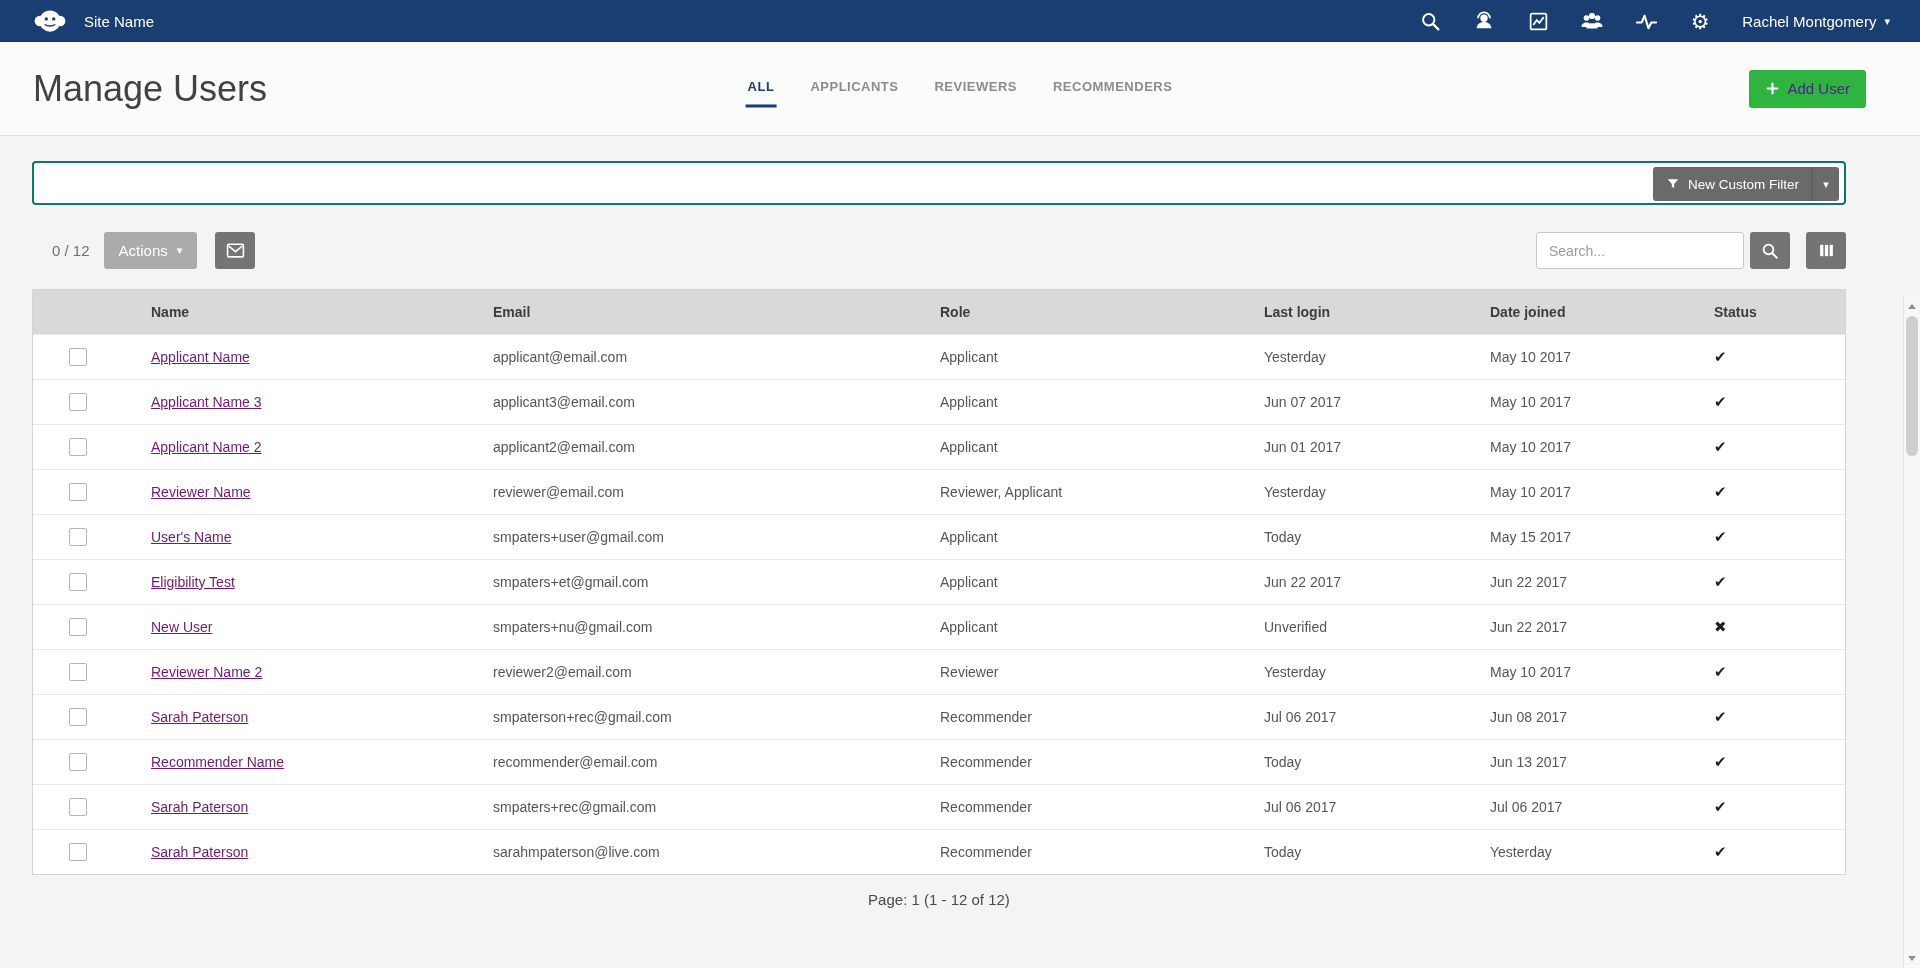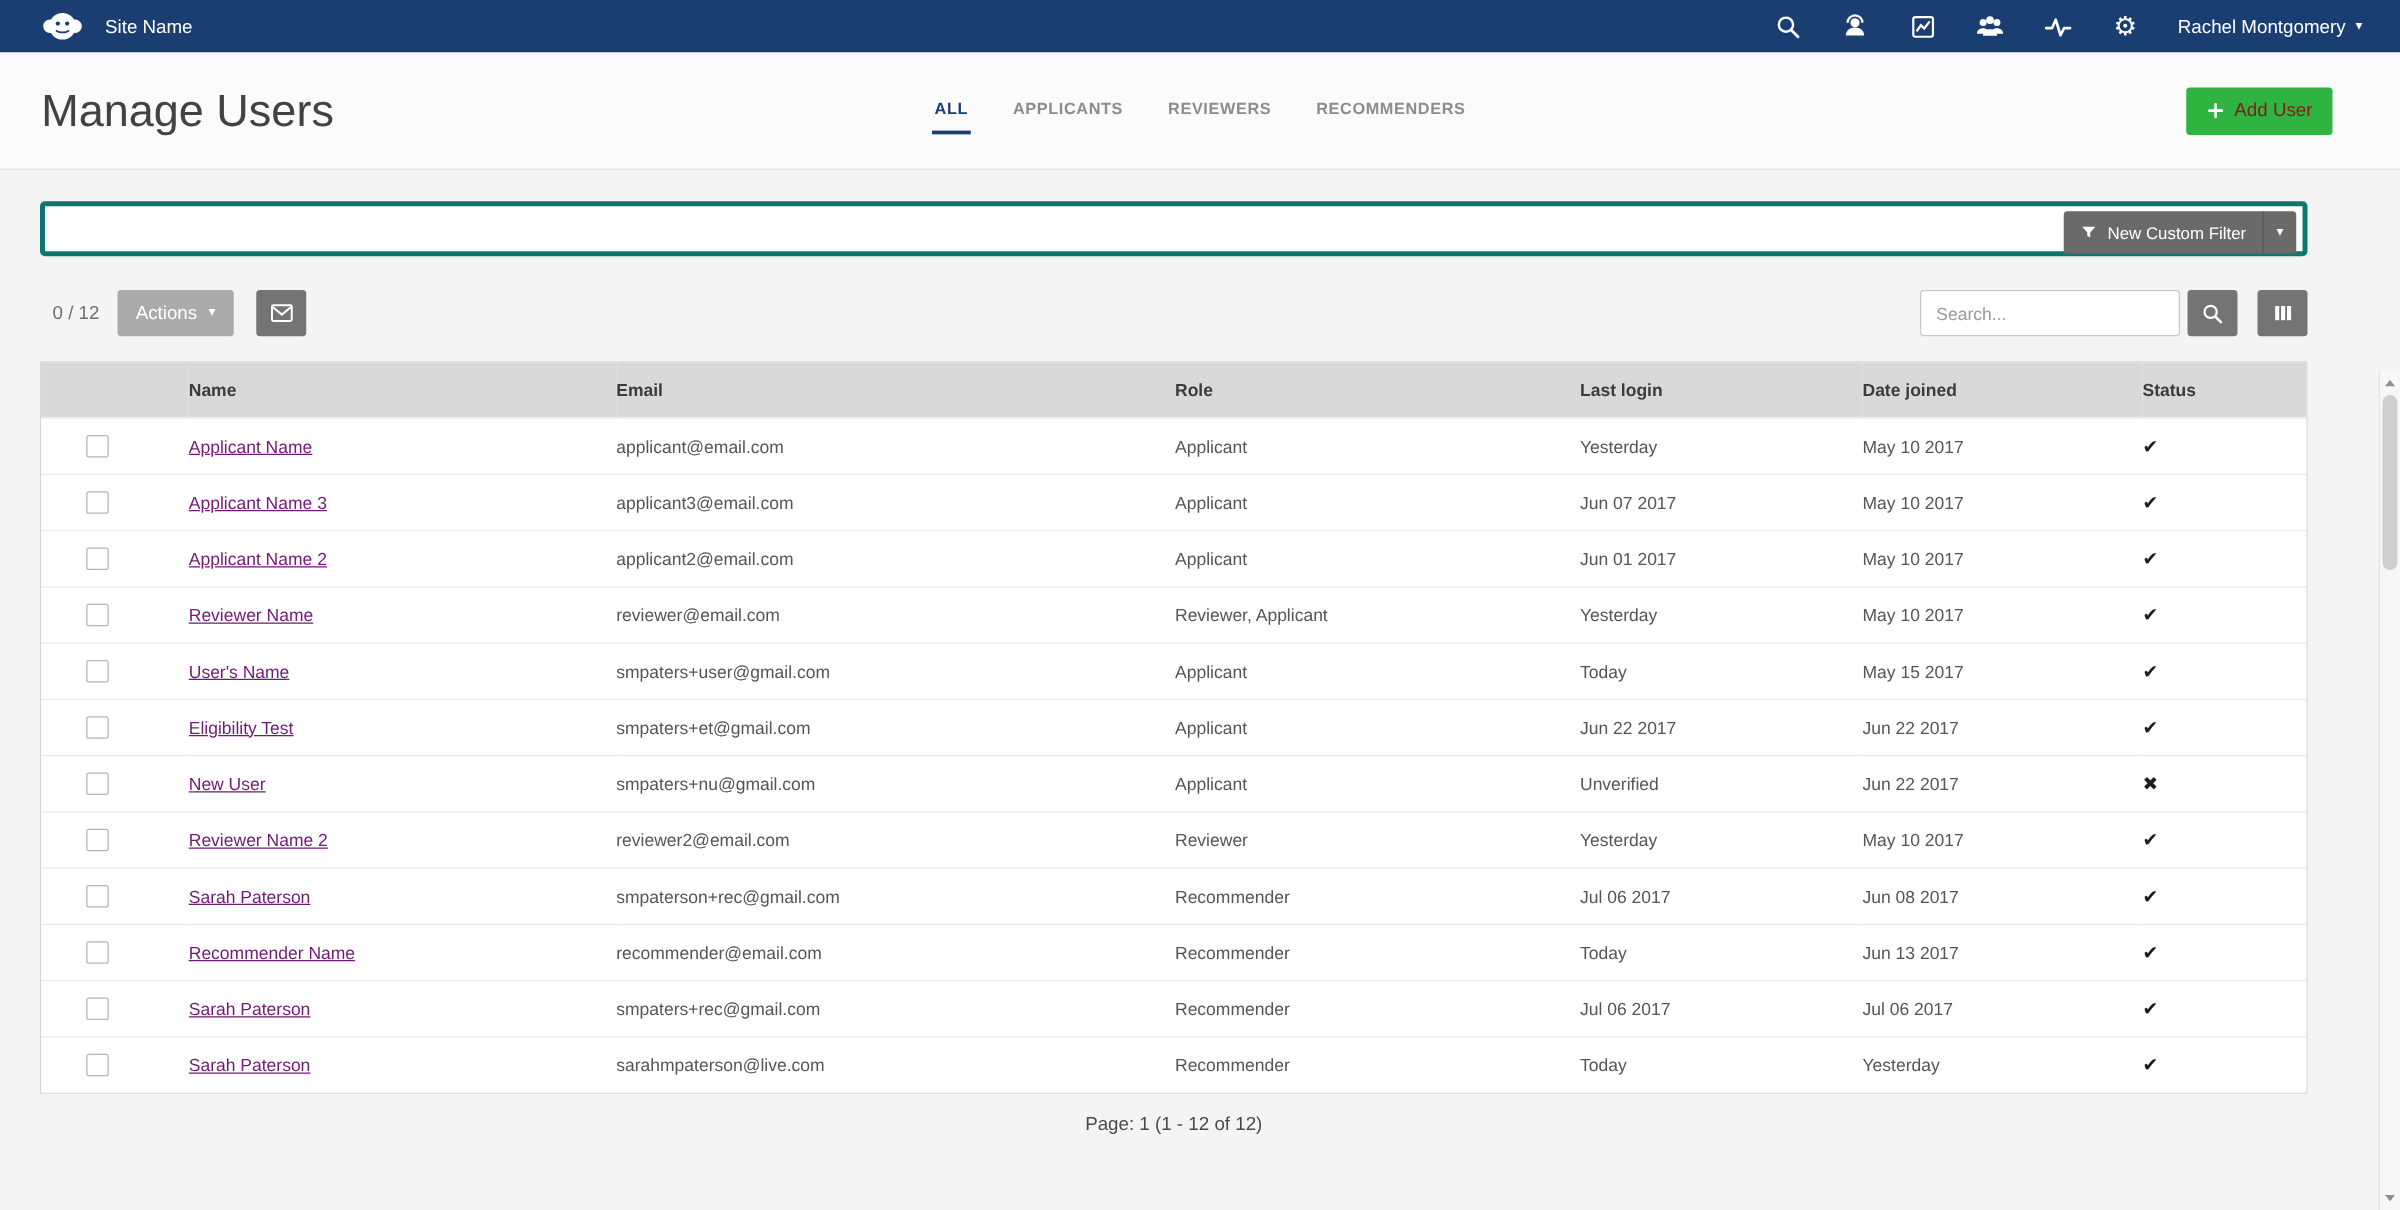--- a/index.html
+++ b/index.html
@@ -23,39 +23,39 @@
 
   
   .header { position: relative; height: 94px; background: #fbfbfb; border-bottom: 1px solid #e2e2e2; }
   .page-title { position: absolute; left: 33px; top: 50%; transform: translateY(-50%); font-size: 36px; font-weight: 400; color: #424242; }
   .tabs { position: absolute; left: 50%; top: 50%; transform: translate(-50%, -34%); display: flex; gap: 32px; }
   .tab { font-size: 13px; font-weight: 700; letter-spacing: 0.5px; color: #8c8c8c; padding: 0 2px 10px 2px; cursor: pointer; }
   .tab.active { color: #1a3e72; border-bottom: 3px solid #1a3e72; }
   .add-user {
     position: absolute; right: 54px; top: 50%; transform: translateY(-50%);
     height: 38px; background: #2eb43f; border: none; border-radius: 3px;
-    color: #7f1d1d; font-size: 15px; font-family: inherit;
+    color: #4c1d95; font-size: 15px; font-family: inherit;
     display: flex; align-items: center; gap: 7px; padding: 0 16px; cursor: pointer;
   }
 
   
   .filter-bar {
     margin: 25px 0 0 32px; width: 1814px; height: 44px;
-    background: #fff; border: 4px solid #0f766e; border-radius: 4px; position: relative;
+    background: #fff; border: 2px solid #0f766e; border-radius: 4px; position: relative;
   }
   .filter-btn-group {
     position: absolute; right: 5px; top: 4px; height: 34px; display: flex;
     background: #6a6a6a; border-radius: 3px; color: #fff; overflow: hidden;
   }
   .filter-btn-main { display: flex; align-items: center; gap: 8px; padding: 0 13px; font-size: 13.5px; cursor: pointer; border: none; background: transparent; color: #fff; font-family: inherit; }
   .filter-btn-caret { width: 27px; display: flex; align-items: center; justify-content: center; border-left: 1px solid #595959; cursor: pointer; background: transparent; color: #fff; border-top: none; border-right: none; border-bottom: none; }
 
   
   .toolbar { margin: 27px 0 0 32px; width: 1814px; display: flex; align-items: center; }
-  .count { font-size: 15px; color: #707070; margin: 0 14px 0 10px; }
+  .count { font-size: 15px; color: #707070; margin: 0 14px 0 20px; }
   .actions-btn {
     height: 37px; background: #ababab; border: none; border-radius: 3px; color: #fff;
     font-size: 15px; font-family: inherit; display: flex; align-items: center; gap: 9px; padding: 0 15px; cursor: pointer;
   }
   .icon-btn { width: 40px; height: 37px; background: #747474; border: none; border-radius: 3px; display: flex; align-items: center; justify-content: center; cursor: pointer; }
   .email-btn { margin-left: 18px; }
   .toolbar-right { margin-left: auto; display: flex; align-items: center; }
   .search-input { width: 208px; height: 37px; border: 1px solid #c9c9c9; border-radius: 3px; padding: 0 12px; font-size: 14px; color: #555; font-family: inherit; }
   .search-input::placeholder { color: #9a9a9a; }
   .search-btn { margin-left: 6px; }

